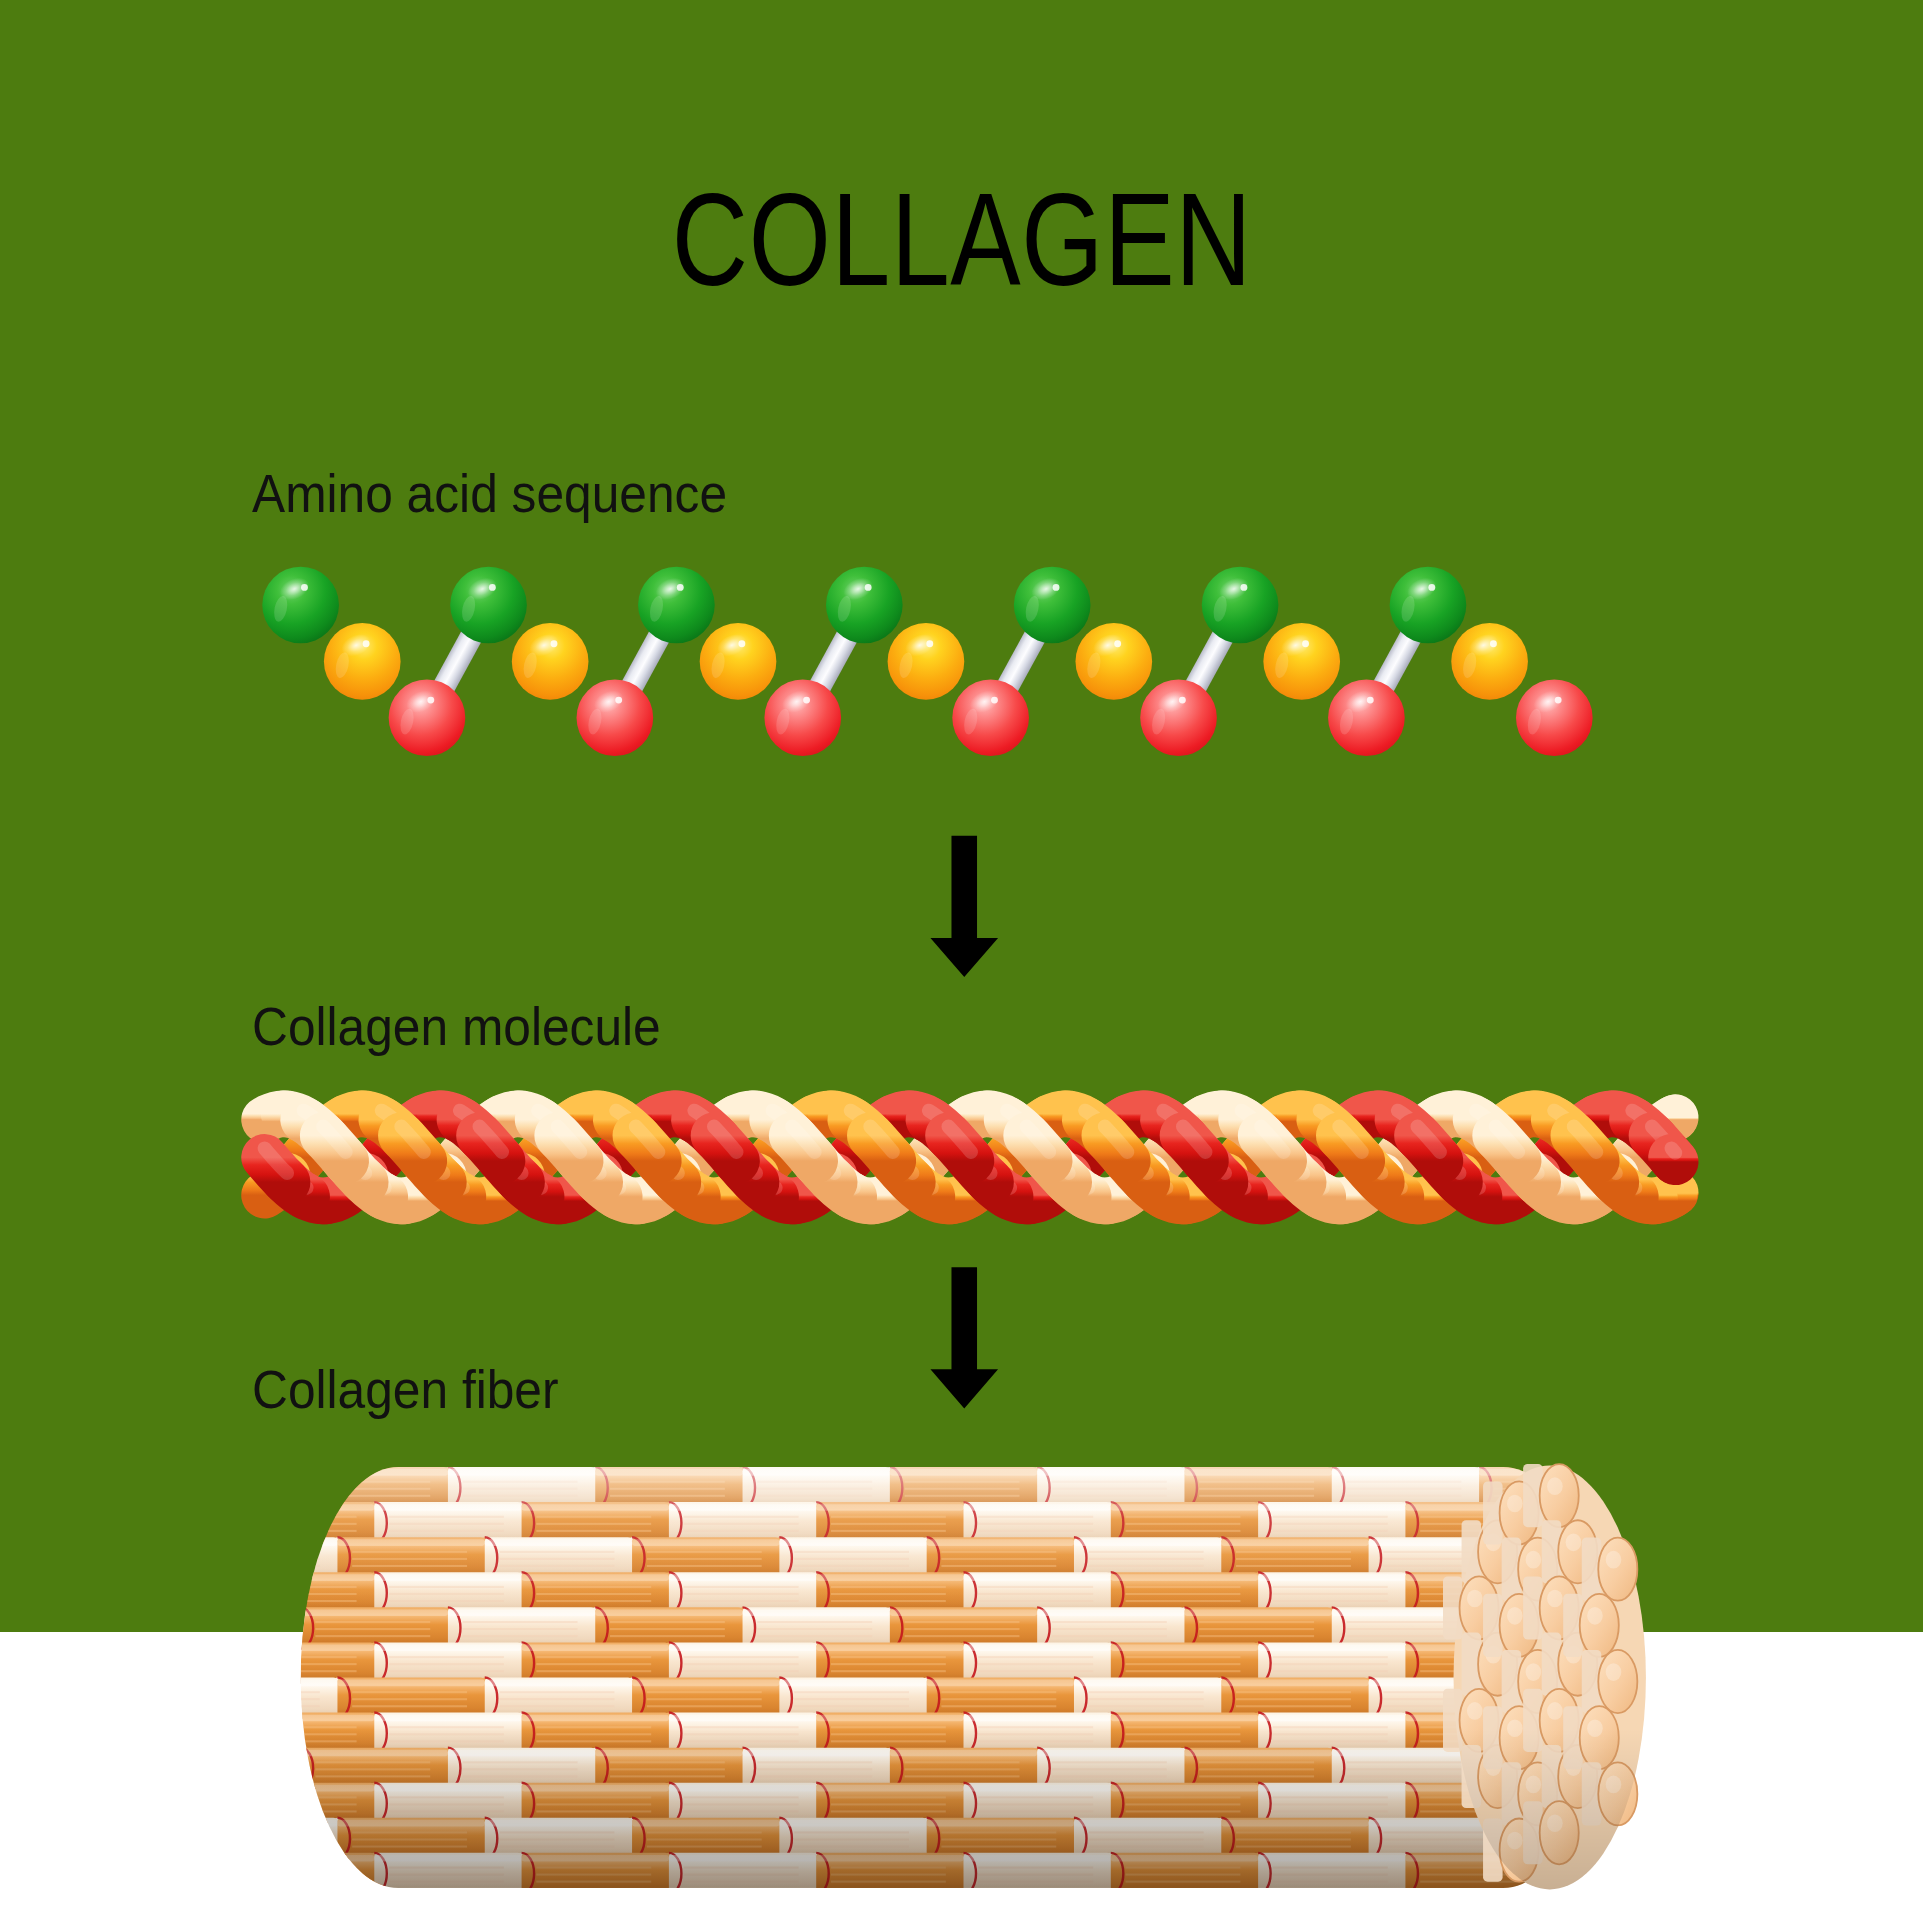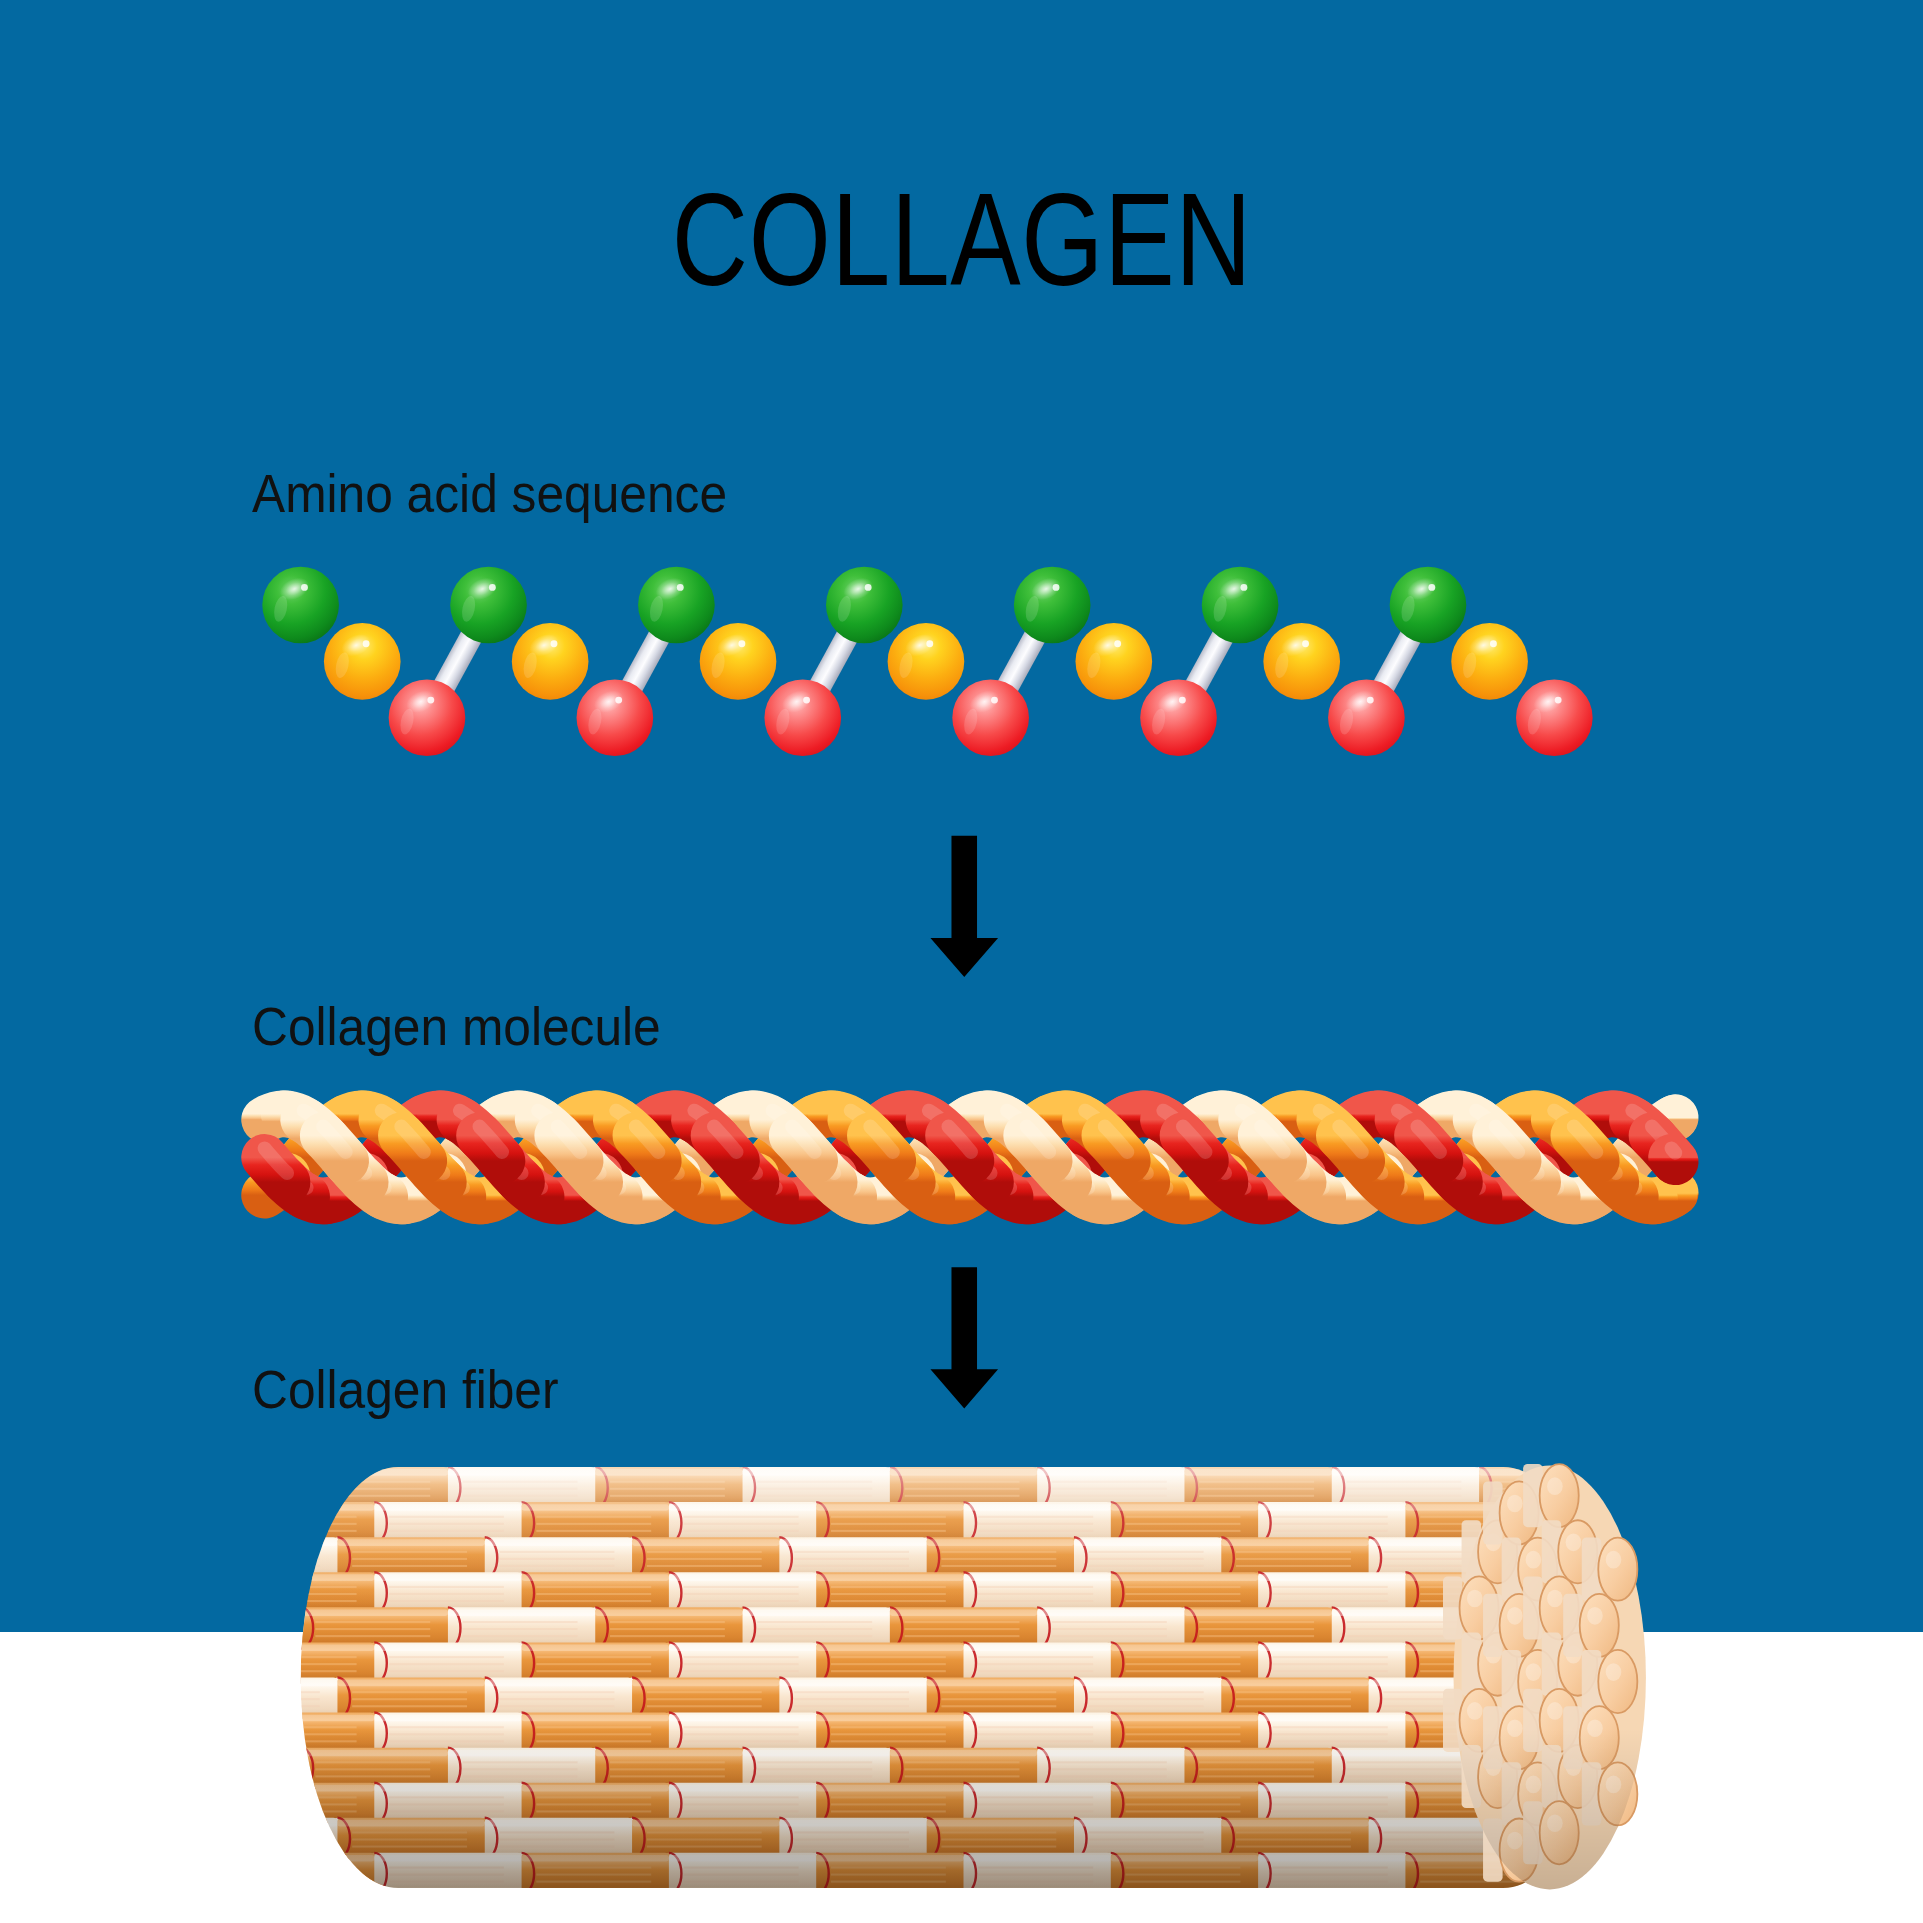--- a/index.html
+++ b/index.html
@@ -1,21 +1,21 @@
 <!DOCTYPE html>
 <html style="font-size:12px"><head>
 <meta charset="utf-8">
 <style>
   html,body{margin:0;padding:0;background:#ffffff;}
   body{
     width:1924px;height:1924px;
     font-family:"Liberation Sans","DejaVu Sans",sans-serif;
     overflow:hidden;position:relative;
   }
-  #stage{position:absolute;left:0;top:0;width:1924px;height:1632px;background:#0369a1;}
+  #stage{position:absolute;left:0;top:0;width:1924px;height:1632px;background:#4d7c0f;}
 
   
   #title{
     position:absolute;left:0;top:174px;width:1924px;
     text-align:center;
     font-size:132px;line-height:132px;
     letter-spacing:0.8px;
     color:#000;
     font-weight:400;
     transform:scaleX(0.80);

